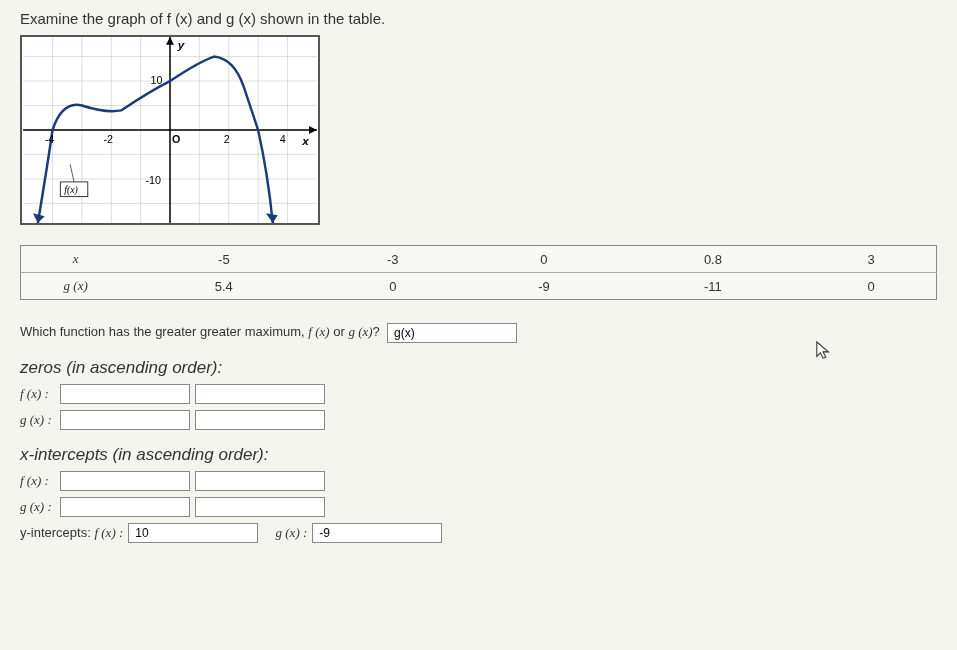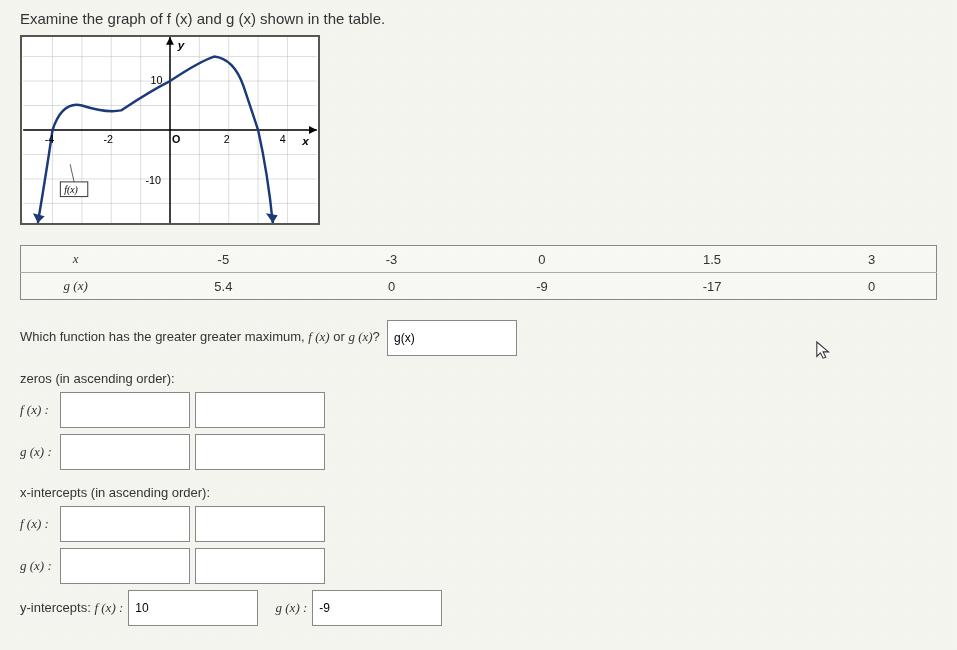--- a/index.html
+++ b/index.html
@@ -37,25 +37,25 @@
       font-size: 13px;
     }
     .data-table tr:first-child td { border-bottom: 1px solid #aaa; }
     .question-block { margin-top: 20px; font-size: 13px; line-height: 1.8; }
     .input-box {
       border: 1px solid #888;
       background: white;
       padding: 2px 6px;
       font-size: 12px;
       min-width: 110px;
-      height: 36px;
+      height: 20px;
       display: inline-block;
       vertical-align: middle;
     }
-    .section-label { font-size: 13px; margin-top: 15px; margin-bottom: 6px; }
+    .section-label { font-size: 17px; margin-top: 15px; margin-bottom: 6px; font-style: italic; }
     .input-row { margin-bottom: 6px; display: flex; align-items: center; gap: 5px;}
     .input-row .prefix { font-size: 13px; min-width: 35px; }
     .y-int-row { font-size: 13px; display:flex; align-items:center; gap:5px;}
     .wide-input { min-width: 130px; width:130px;}
     .cursor-icon {
       position: absolute;
       left: 815px;
       top: 340px;
       width: 18px;
       height: 22px;
@@ -117,29 +117,29 @@
   </svg>
 </div>
 
 <table class="data-table">
   <tbody>
       <tr>
     <td style="width:12%"><span class="math-i">x</span></td>
     <td>-5</td>
     <td>-3</td>
     <td>0</td>
-    <td>1.5</td>
+    <td>0.8</td>
     <td>3</td>
   </tr>
   <tr>
     <td><span class="math-i">g (x)</span></td>
     <td>5.4</td>
     <td>0</td>
     <td>-9</td>
-    <td>-17</td>
+    <td>-11</td>
     <td>0</td>
   </tr>
 </tbody>
   </table>
 
 <div class="question-block">
   <div>
     <span>Which function has the greater greater maximum, </span><span class="math-i">f (x)</span><span> or </span><span class="math-i">g (x)</span><span>?</span>
     &nbsp;<input type="text" class="input-box wide-input" value="g(x)" style="">
   </div>

